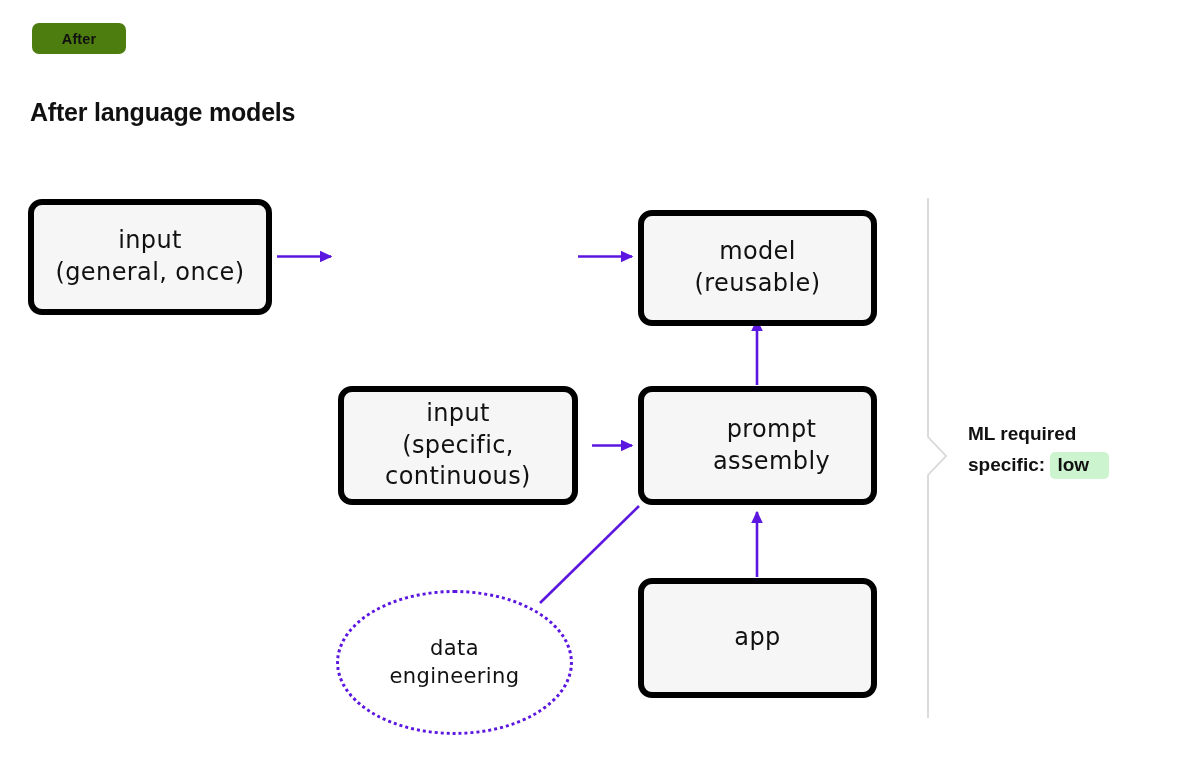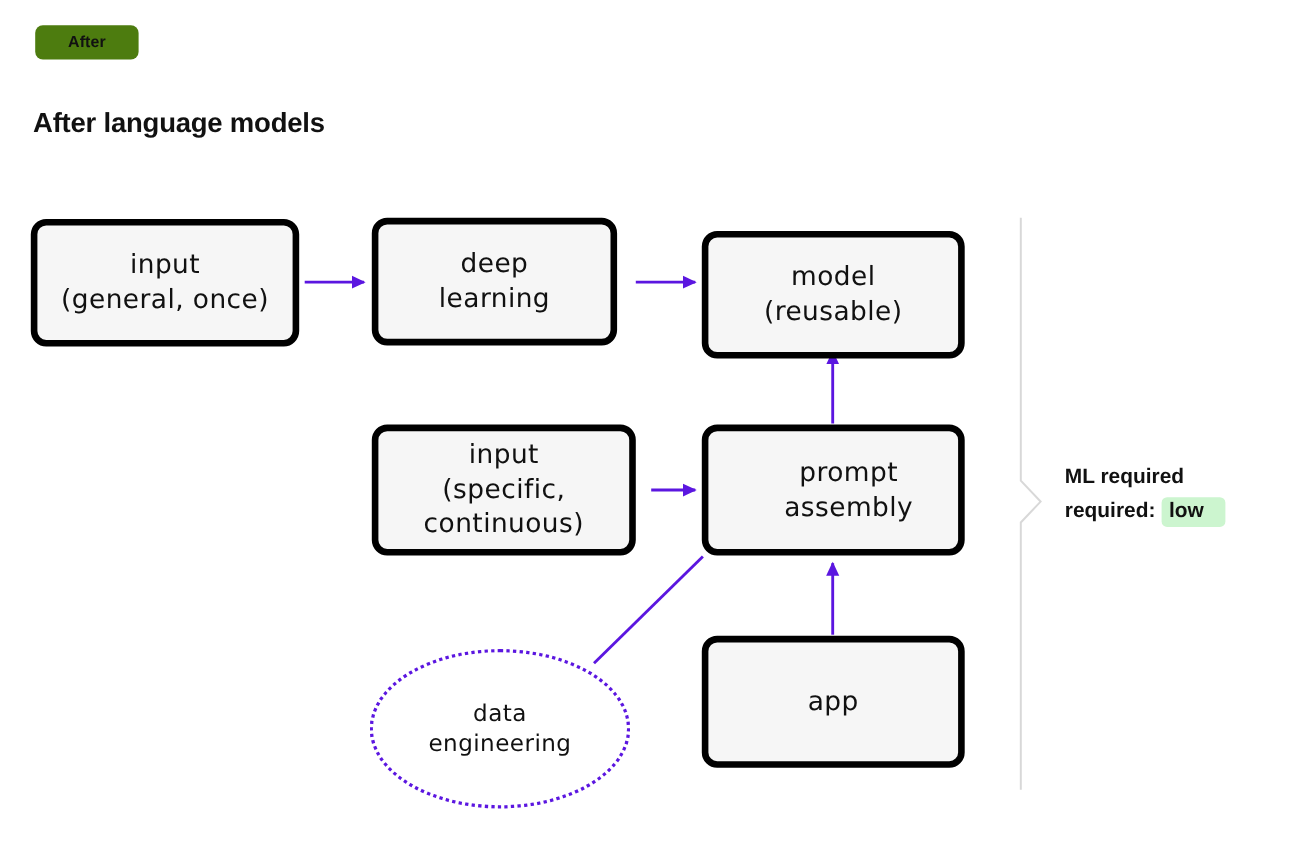--- a/index.html
+++ b/index.html
@@ -141,39 +141,37 @@
     <line x1="757" y1="577" x2="757" y2="512" stroke="#5b16e0" stroke-width="2.6" marker-end="url(#arrowhead)"></line>
 
     <line x1="540" y1="603" x2="639" y2="506" stroke="#5b16e0" stroke-width="2.6"></line>
 
     <path d="M 928 198 L 928 437 L 946 456 L 928 475 L 928 718" fill="none" stroke="#d8d8d8" stroke-width="1.8"></path>
   </svg>
 
   <div class="node" style="left:28px; top:199px; width:244px; height:116px;">input
 (general, once)</div>
 
-  <div class="node" style="left:338px; top:198px; width:223px; height:116px;">deep
-learning</div>
 
   <div class="node" style="left:638px; top:198px; width:239px; height:116px;margin-top:12px;">model
 (reusable)</div>
 
   <div class="node" style="left:338px; top:386px; width:240px; height:119px;">input
 (specific,
 continuous)</div>
 
   <div class="node" style="left:638px; top:386px; width:239px; height:119px;padding-left:28px;">prompt
 assembly</div>
 
   <div class="ellipse-node" style="left:336px; top:590px; width:237px; height:145px;">data
 engineering</div>
 
   <div class="node" style="left:638px; top:578px; width:239px; height:120px;">app</div>
 
   <div class="side-note">
     <div>ML required</div>
     <div>
-      <span>required:</span>
+      <span>specific:</span>
       <span class="hl">low</span>
     </div>
   </div>
 
 </div>
 
 </body></html>

